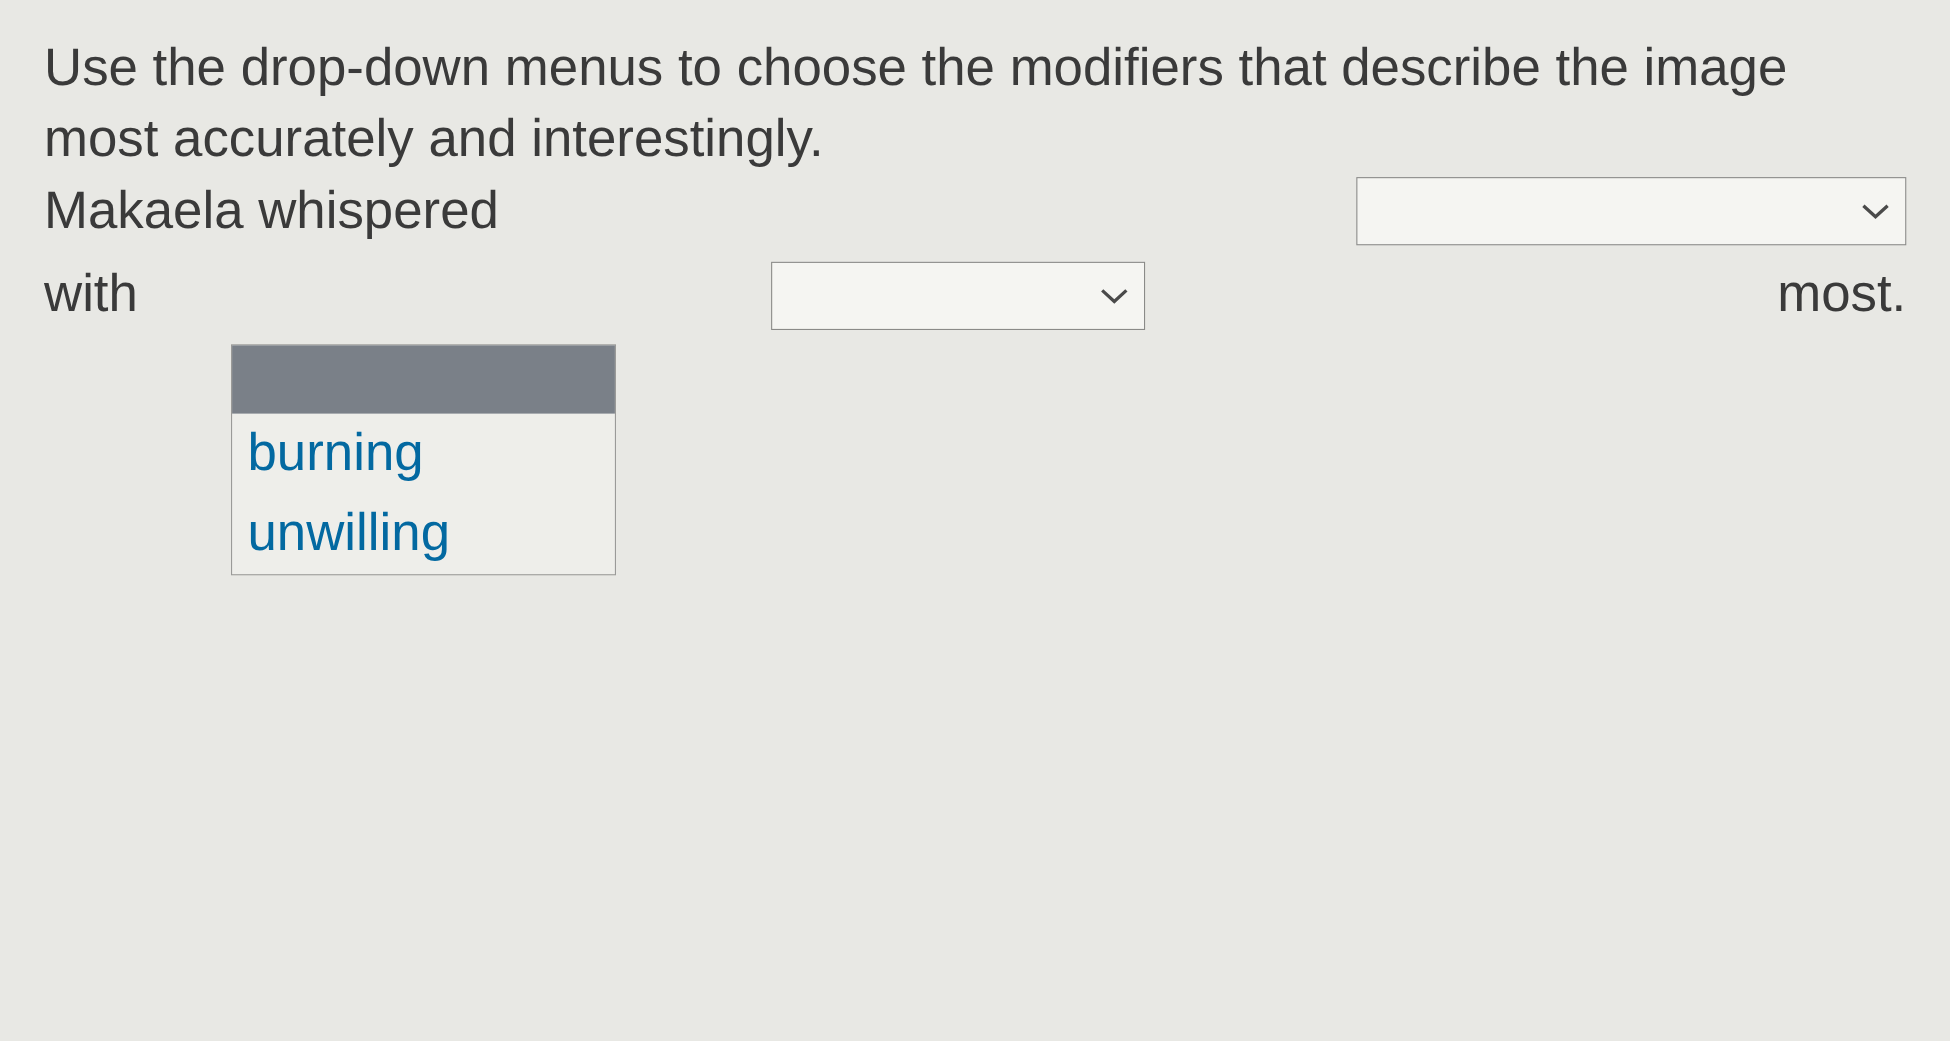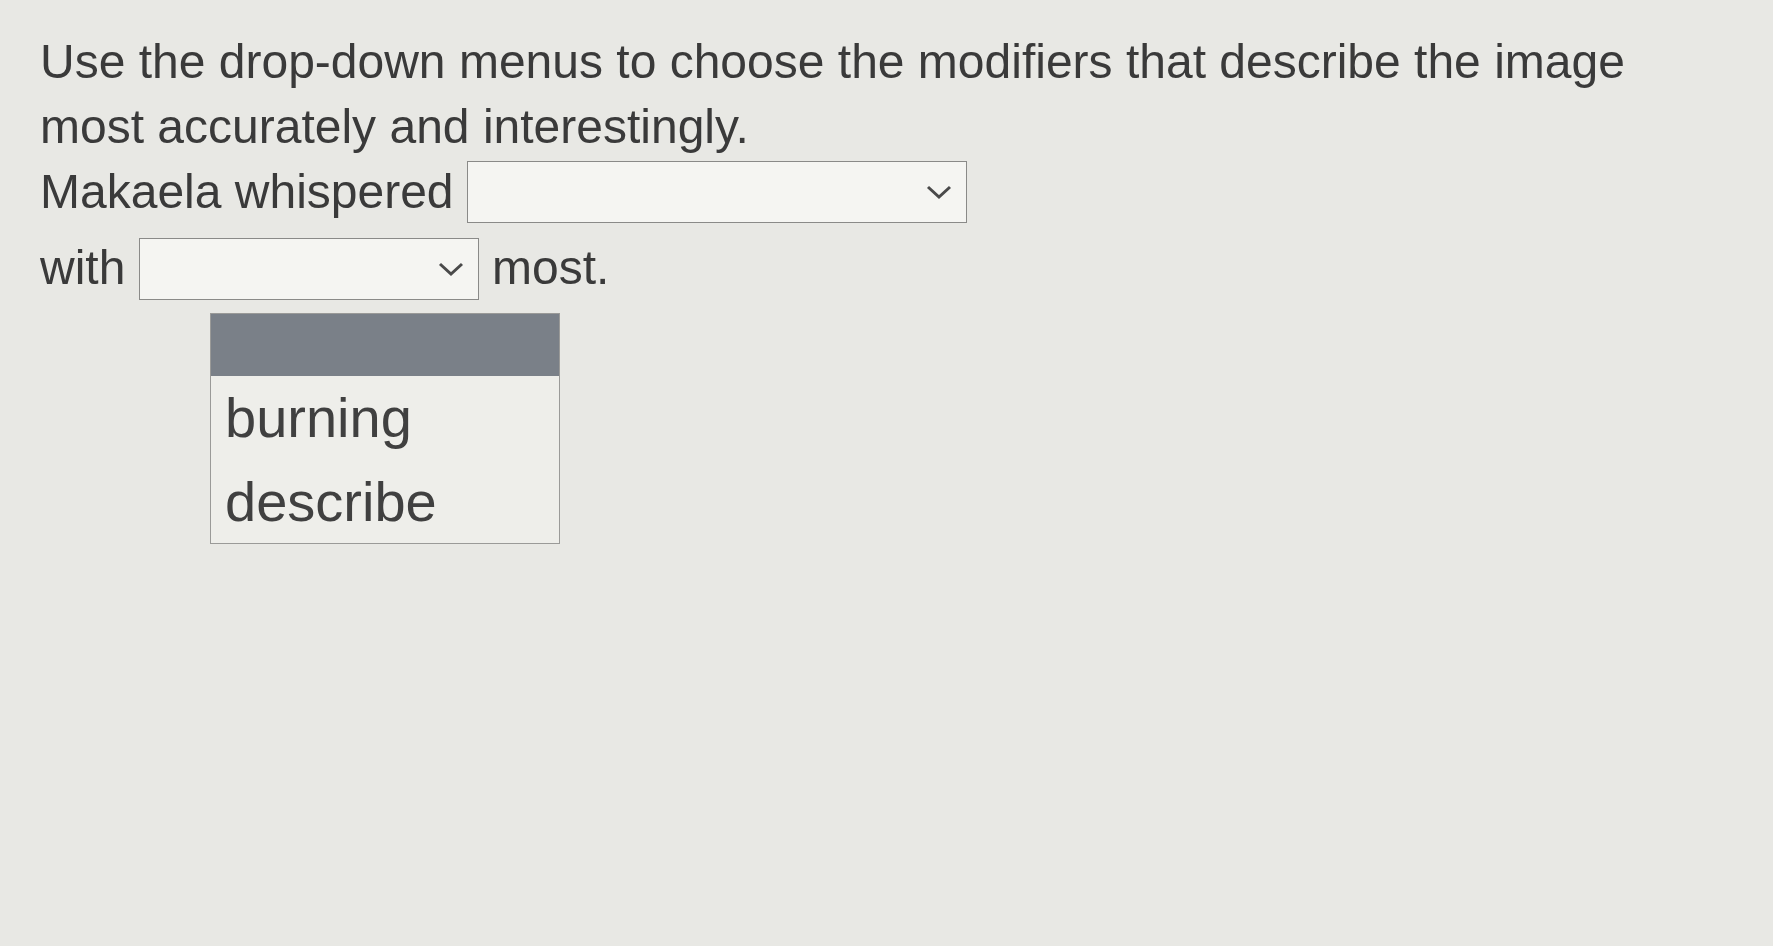--- a/index.html
+++ b/index.html
@@ -16,20 +16,21 @@
       line-height: 1.35;
     }
     .instruction {
     }
     .sentence-line {
       display: flex;
       align-items: center;
       flex-wrap: wrap;
       gap: 0;
       margin-bottom: 12px;
+      justify-content: space-between;
     }
     .text-frag {
       white-space: pre;
     }
     .dropdown {
       display: inline-flex;
       align-items: center;
       justify-content: flex-end;
       background: #f5f5f2;
       border: 1px solid #8a8a88;
@@ -52,22 +53,22 @@
     }
     .options-panel {
       margin-top: 10px;
       margin-left: 170px;
       width: 350px;
       border: 1px solid #9a9a98;
       background: #eeeeea;
     }
     .option {
       padding: 4px 14px;
-      font-size: 56px;
-      color: #404040;
+      font-size: 48px;
+      color: #0369a1;
       cursor: pointer;
     }
     .option.blank {
       background: #7a8088;
       height: 62px;
       padding: 0;
     }
   </style>
 </head>
 <body>
@@ -93,14 +94,14 @@
           <path d="M2 3 L13 13 L24 3" stroke="#4a4a4a" stroke-width="3" fill="none"></path>
         </svg>
     </span>
   </span>
   <span class="text-frag"> most.</span>
 </div>
 
 <div class="options-panel">
   <div class="option blank"></div>
   <div class="option">burning</div>
-  <div class="option">describe</div>
+  <div class="option">unwilling</div>
 </div>
 
 </body></html>

